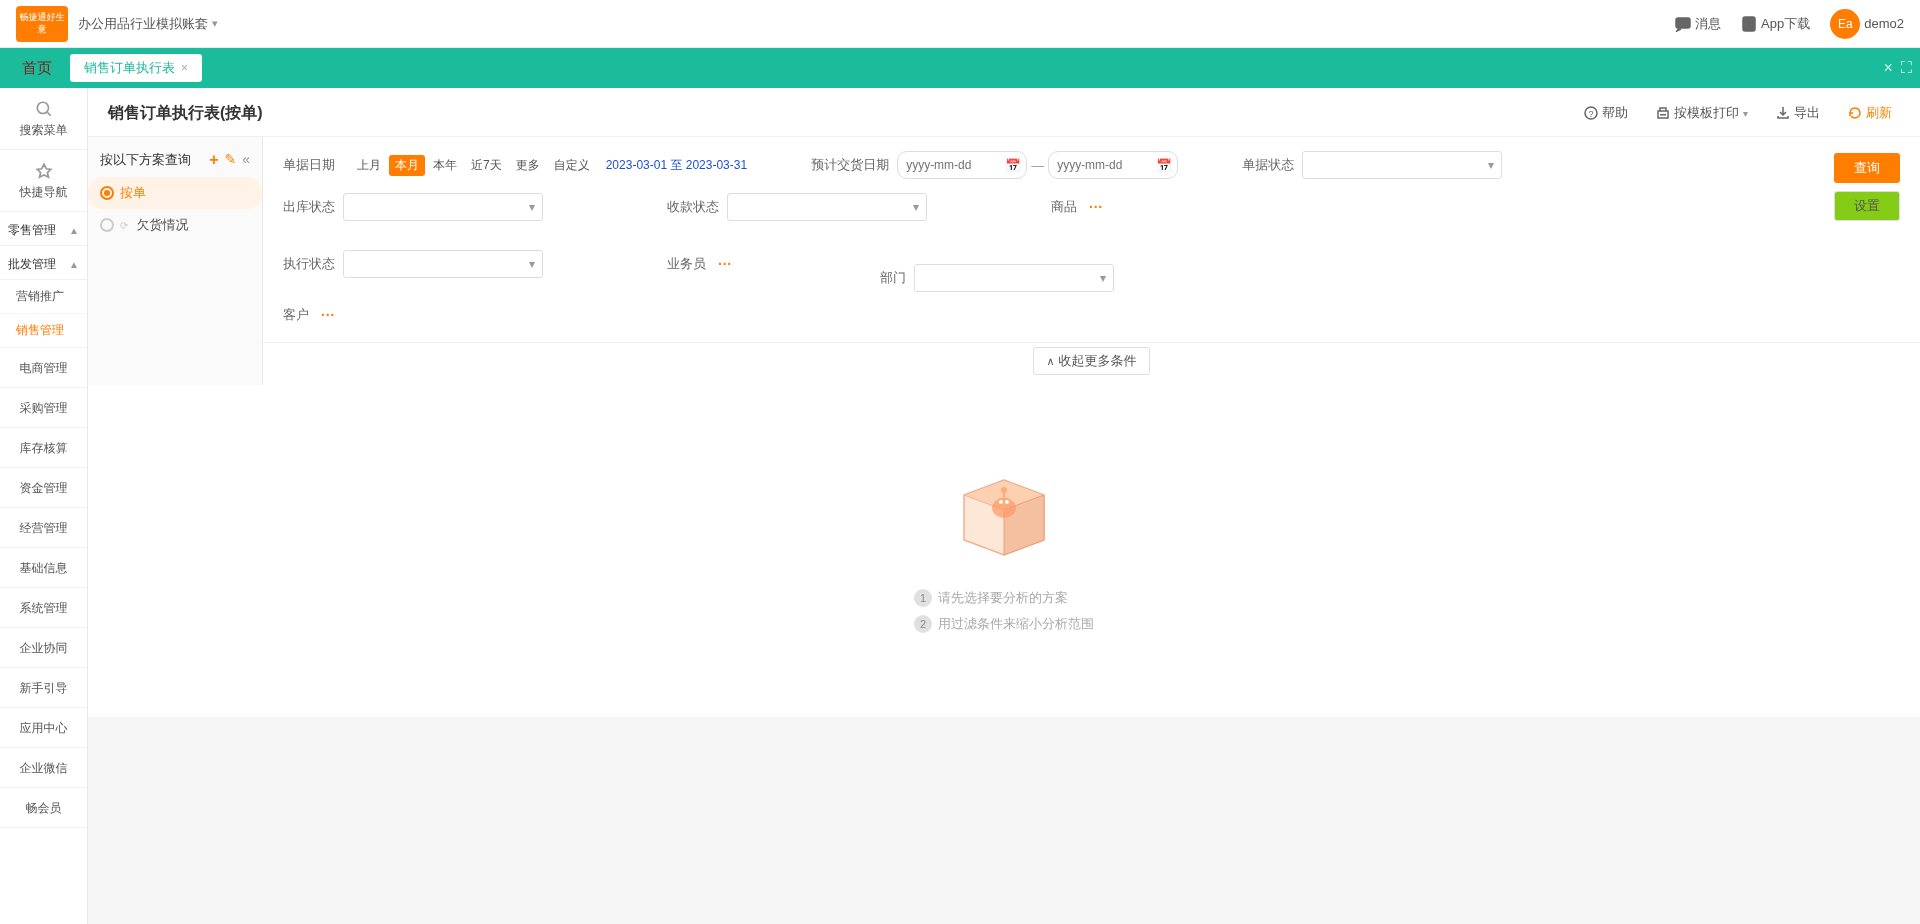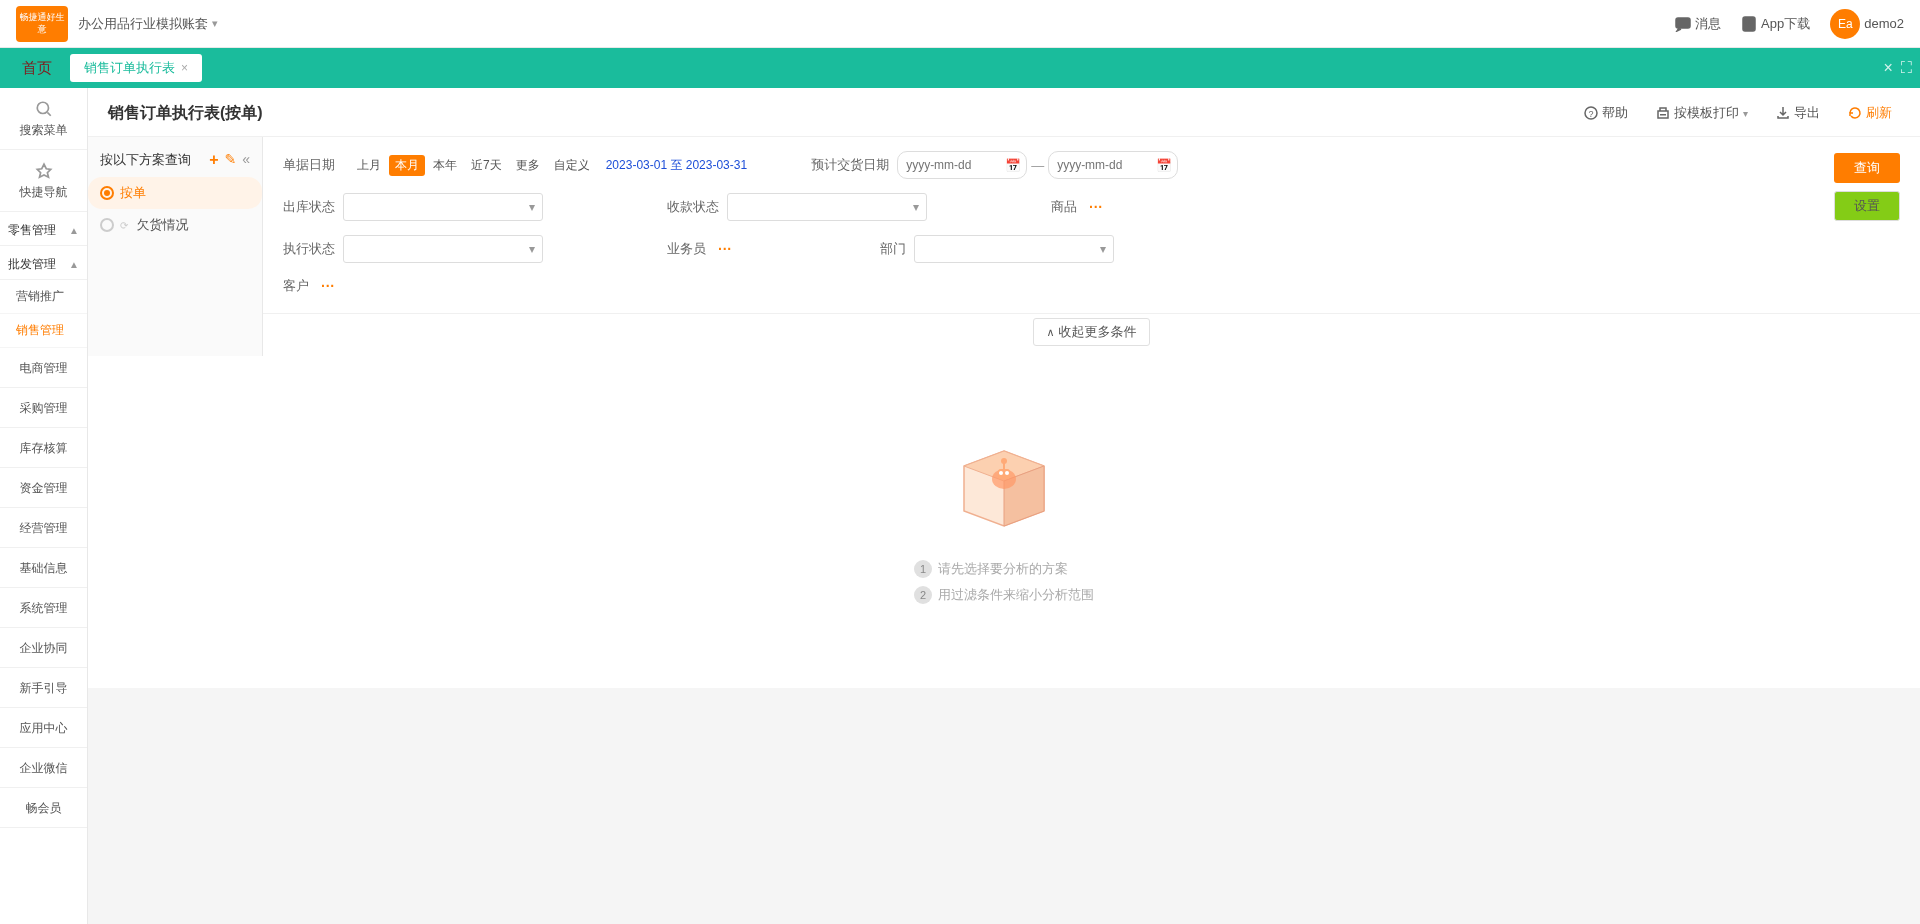--- a/index.html
+++ b/index.html
@@ -669,20 +669,28 @@
                       <span class="date-cal-icon">📅</span>
                     </div>
                     <span class="date-separator">—</span>
                     <div class="date-input-wrapper">
                       <input type="text" placeholder="yyyy-mm-dd" style="">
                       <span class="date-cal-icon">📅</span>
                     </div>
                   </div>
                 </div>
 
+                <div class="filter-field" style="margin-left:40px;">
+                  <span class="filter-label">单据状态</span>
+                  <div class="filter-select-wrapper">
+                    <select>
+                      <option value=""></option>
+                    </select>
+                  </div>
+                </div>
               </div>
 
               <div class="filter-row">
                 <div class="filter-field">
                   <span class="filter-label">出库状态</span>
                   <div class="filter-select-wrapper">
                     <select style="width:200px;">
                       <option value=""></option>
                     </select>
                   </div>
@@ -711,21 +719,21 @@
                       <option value=""></option>
                     </select>
                   </div>
                 </div>
 
                 <div class="filter-field" style="margin-left:100px;">
                   <span class="filter-label">业务员</span>
                   <span class="ellipsis-btn">···</span>
                 </div>
 
-                <div class="filter-field" style="margin-left:120px;">
+                <div class="filter-field" style="margin-left:120px;margin-top:29px;">
                   <span class="filter-label">部门</span>
                   <div class="filter-select-wrapper">
                     <select style="width:200px;">
                       <option value=""></option>
                     </select>
                   </div>
                 </div>
               </div>
 
               <div class="filter-row">

